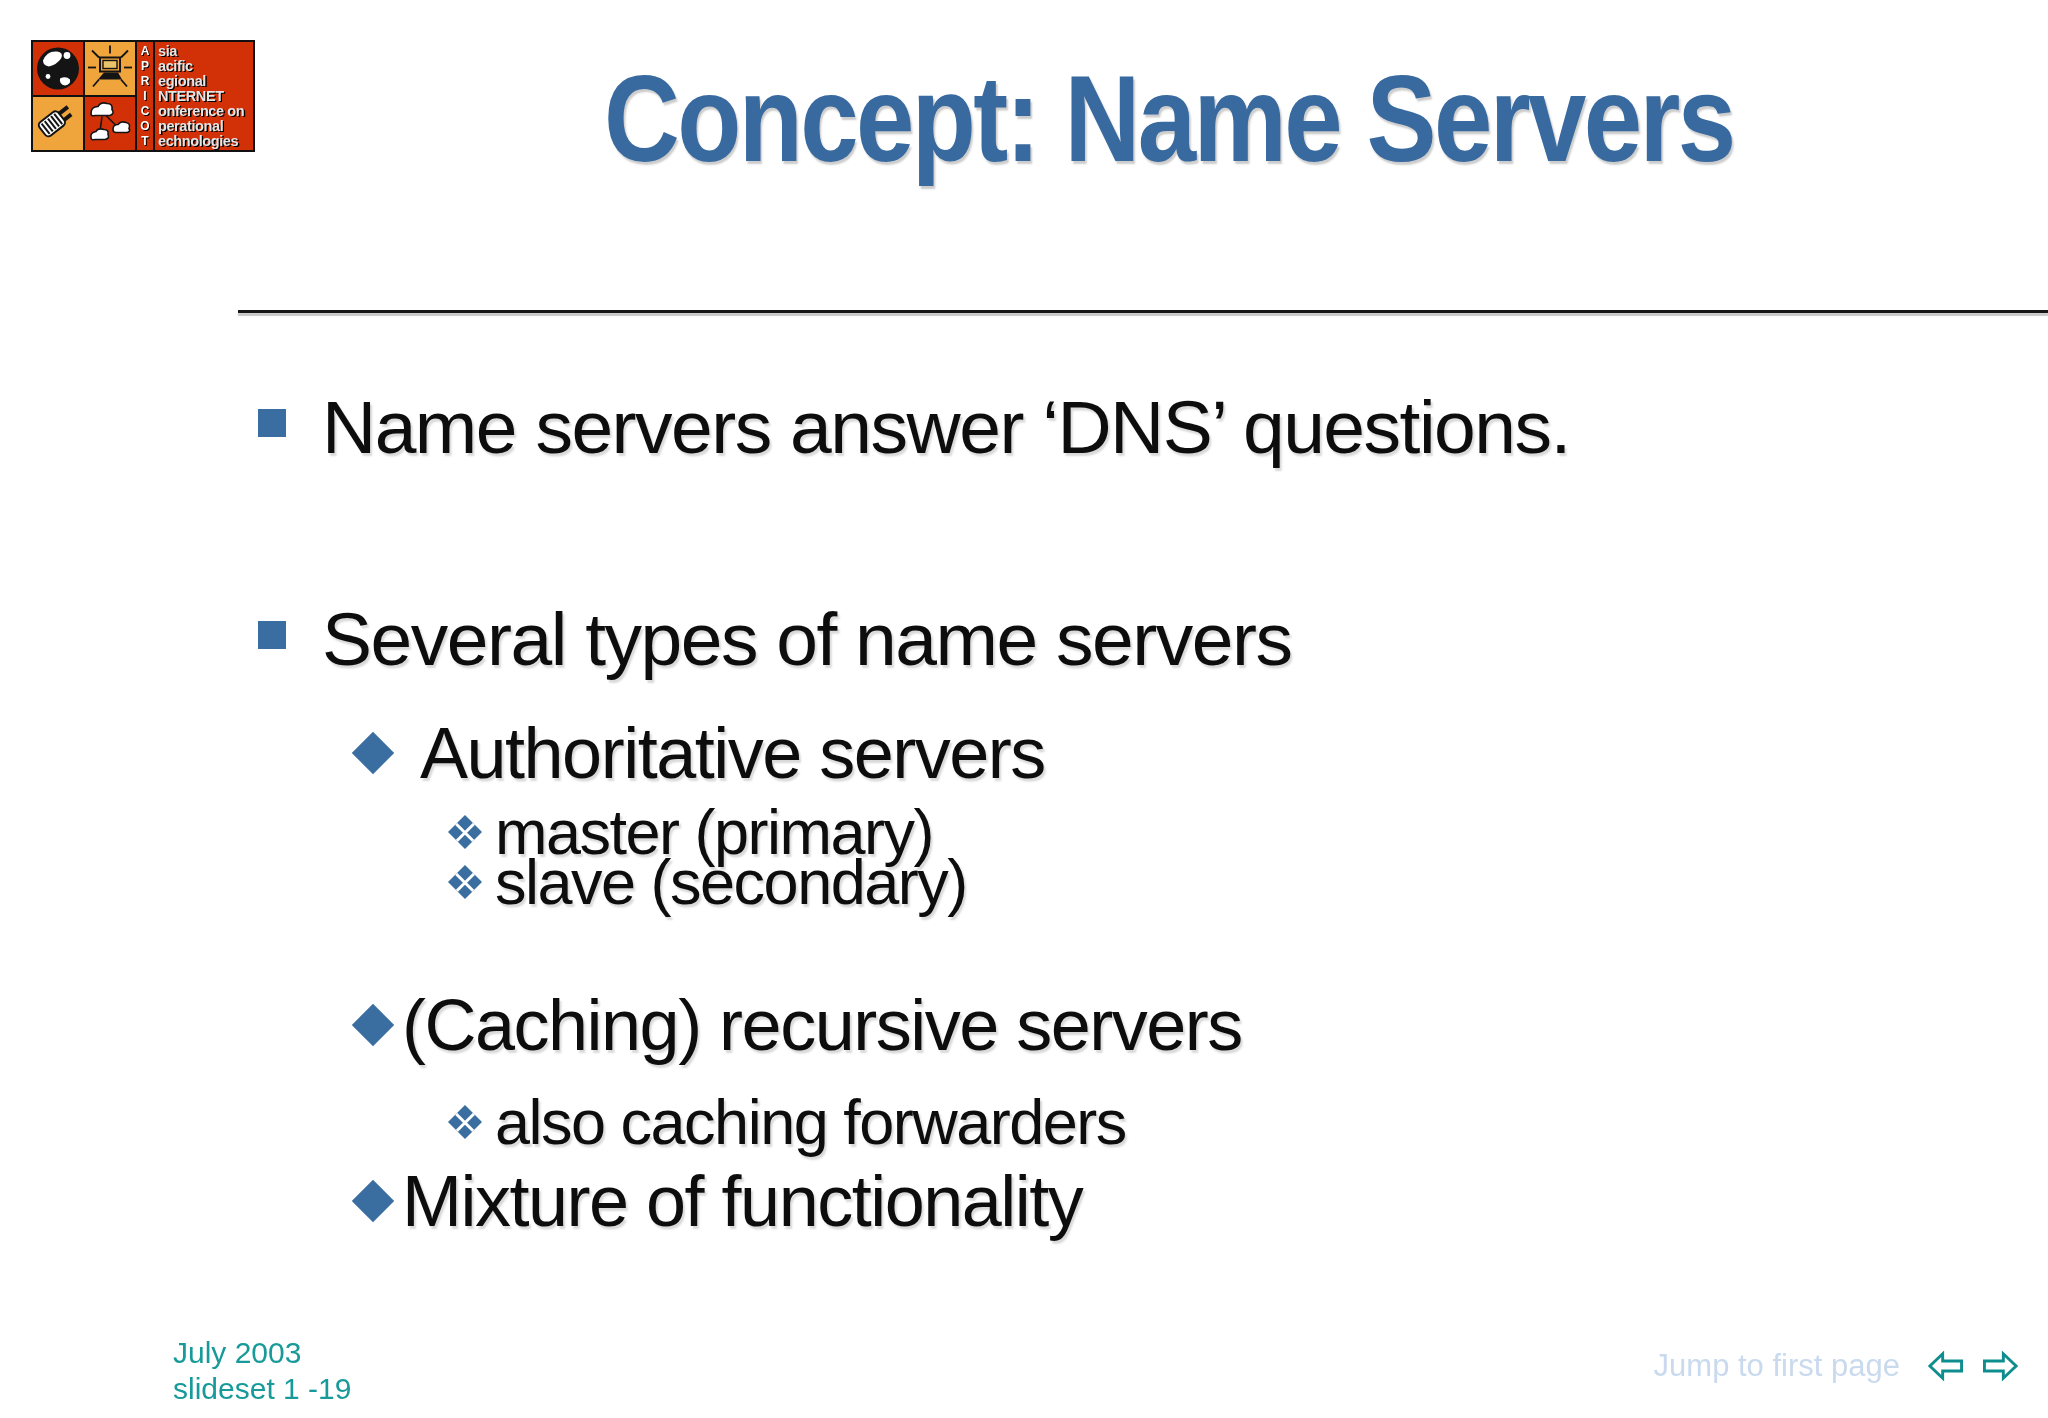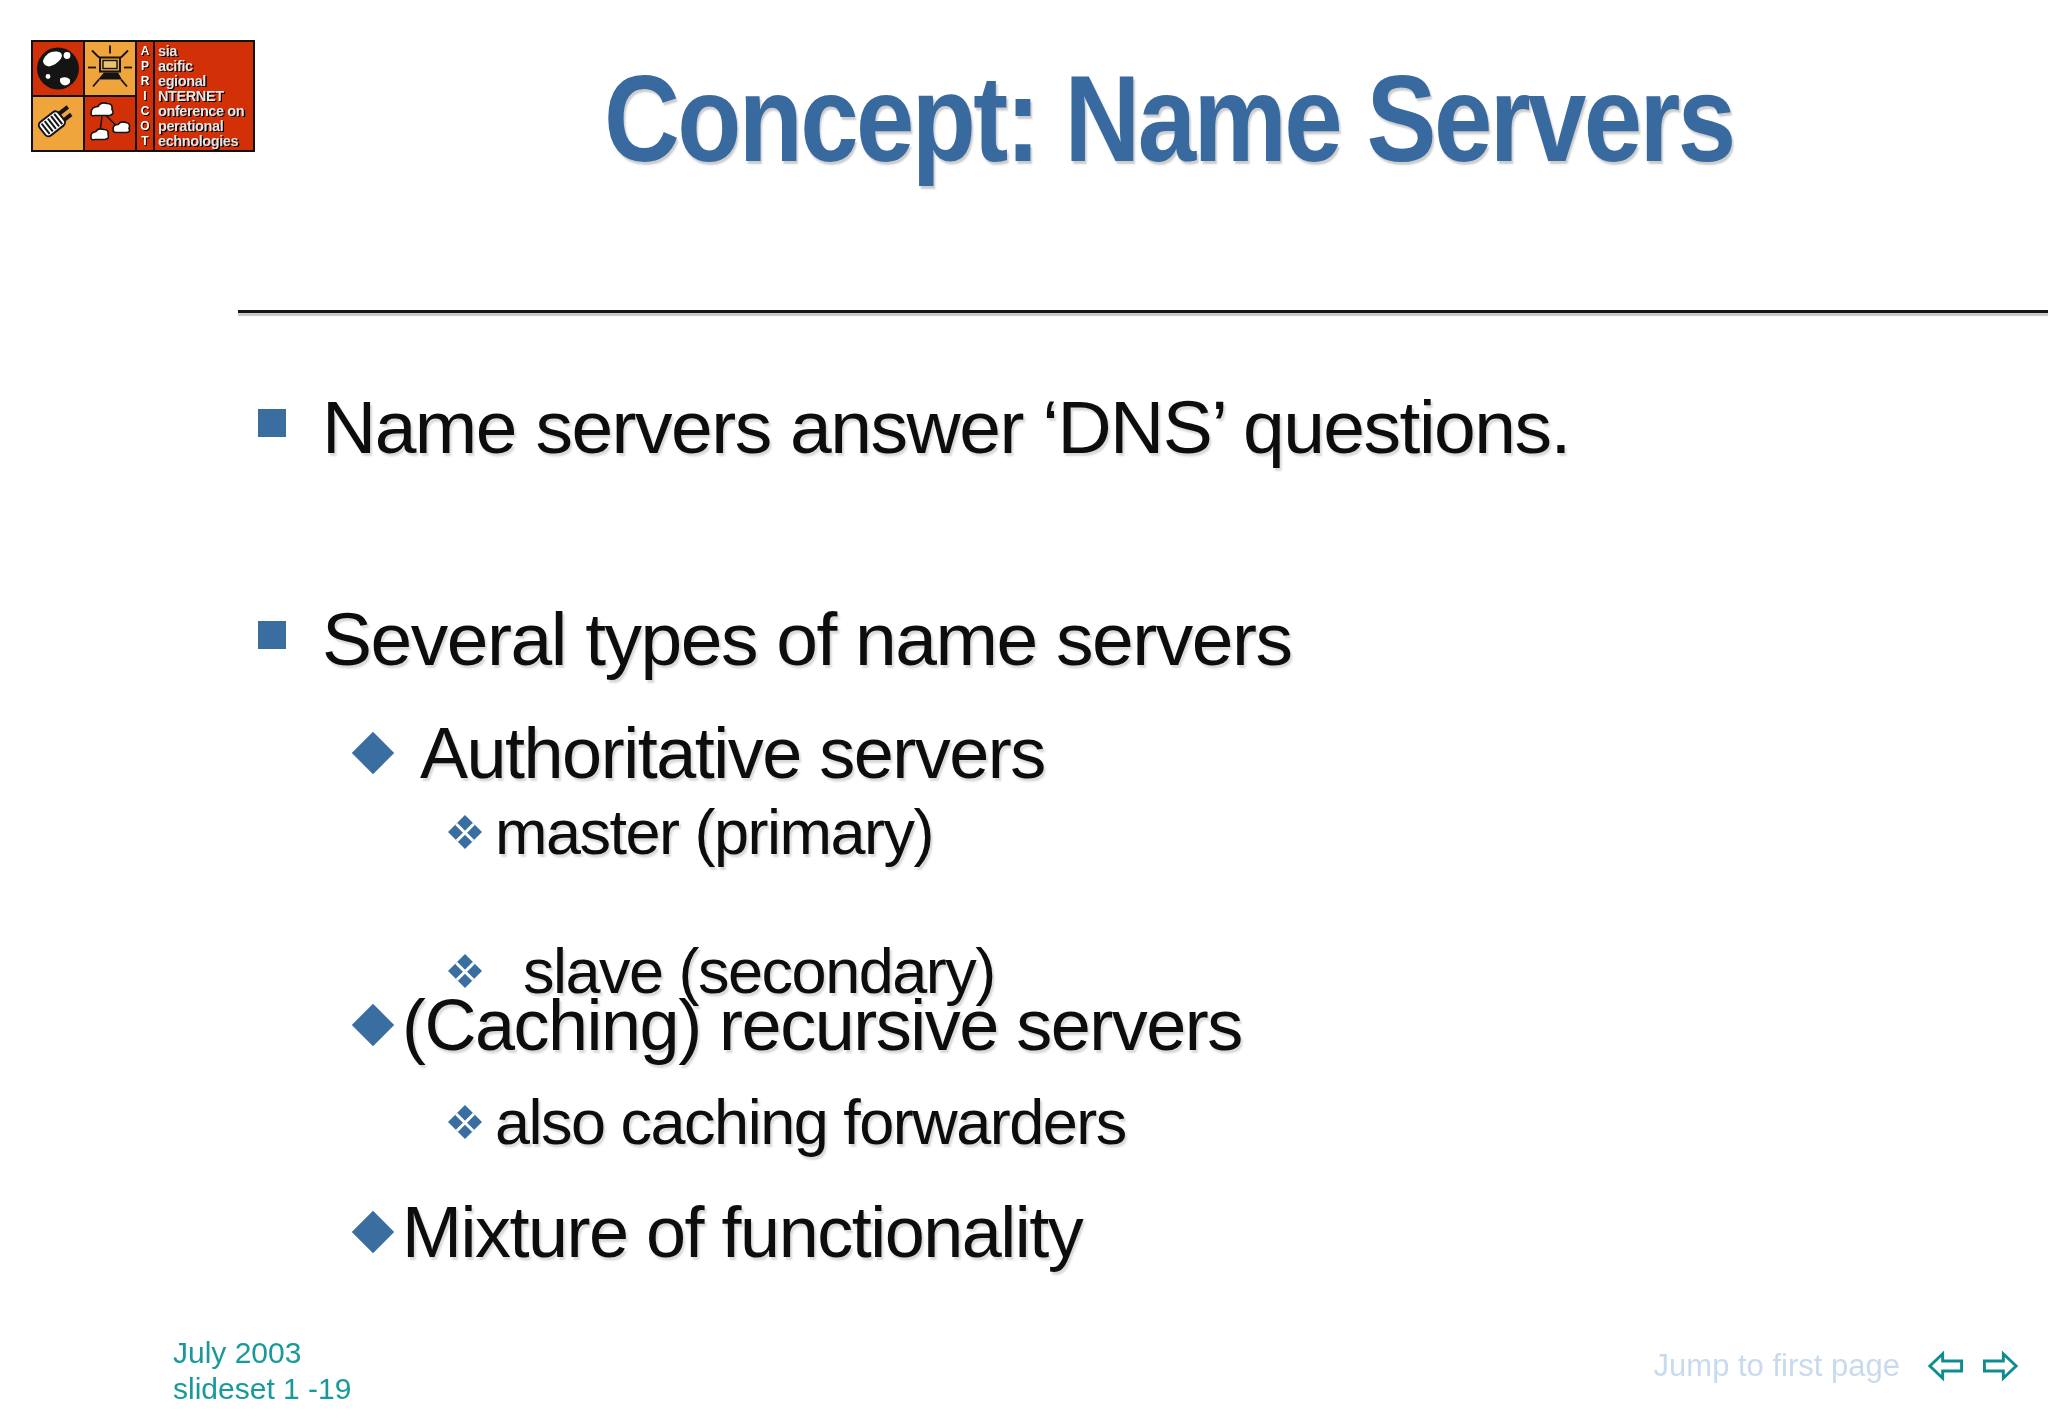--- a/index.html
+++ b/index.html
@@ -38,21 +38,21 @@
     box-shadow:0 3px 1px rgba(0,0,0,0.22);}
 
   
   .row{position:absolute;display:flex;align-items:center;white-space:nowrap;
     color:#0d0d0d;text-shadow:2px 3px 2px rgba(130,130,130,0.30);margin-top:37px;}
   .row .txt{letter-spacing:-1.5px;}
   .lvl1{left:258px;height:80px;font-size:75px;}
   .lvl2{left:352px;height:78px;font-size:72px;}
   .lvl3{left:447px;height:70px;font-size:63px;}
   .r1{top:350px;} .r2{top:562px;} .r3{top:677px;} .r4{top:760px;}
-  .r5{top:899px;gap:28px;} .r6{top:949px;} .r7{top:1050px;} .r8{top:1156px;}
+  .r5{top:810px;} .r6{top:949px;} .r7{top:1050px;} .r8{top:1125px;}
 
   .sq-bullet{flex:0 0 auto;width:28px;height:28px;background:var(--accent-blue);
     margin-right:36px;transform:translateY(-4px);}
   .dia-bullet{flex:0 0 auto;width:30px;height:30px;background:var(--accent-blue);
     transform:rotate(45deg);margin-left:6px;margin-right:14px;}
   .gap-lg .dia-bullet{margin-right:32px;}
   .diax-bullet{flex:0 0 auto;position:relative;width:24px;height:24px;
     background:var(--accent-blue);transform:rotate(45deg);
     margin-left:6px;margin-right:18px;overflow:hidden;}
   .diax-bullet::before{content:"";position:absolute;left:-2px;right:-2px;top:10.5px;

